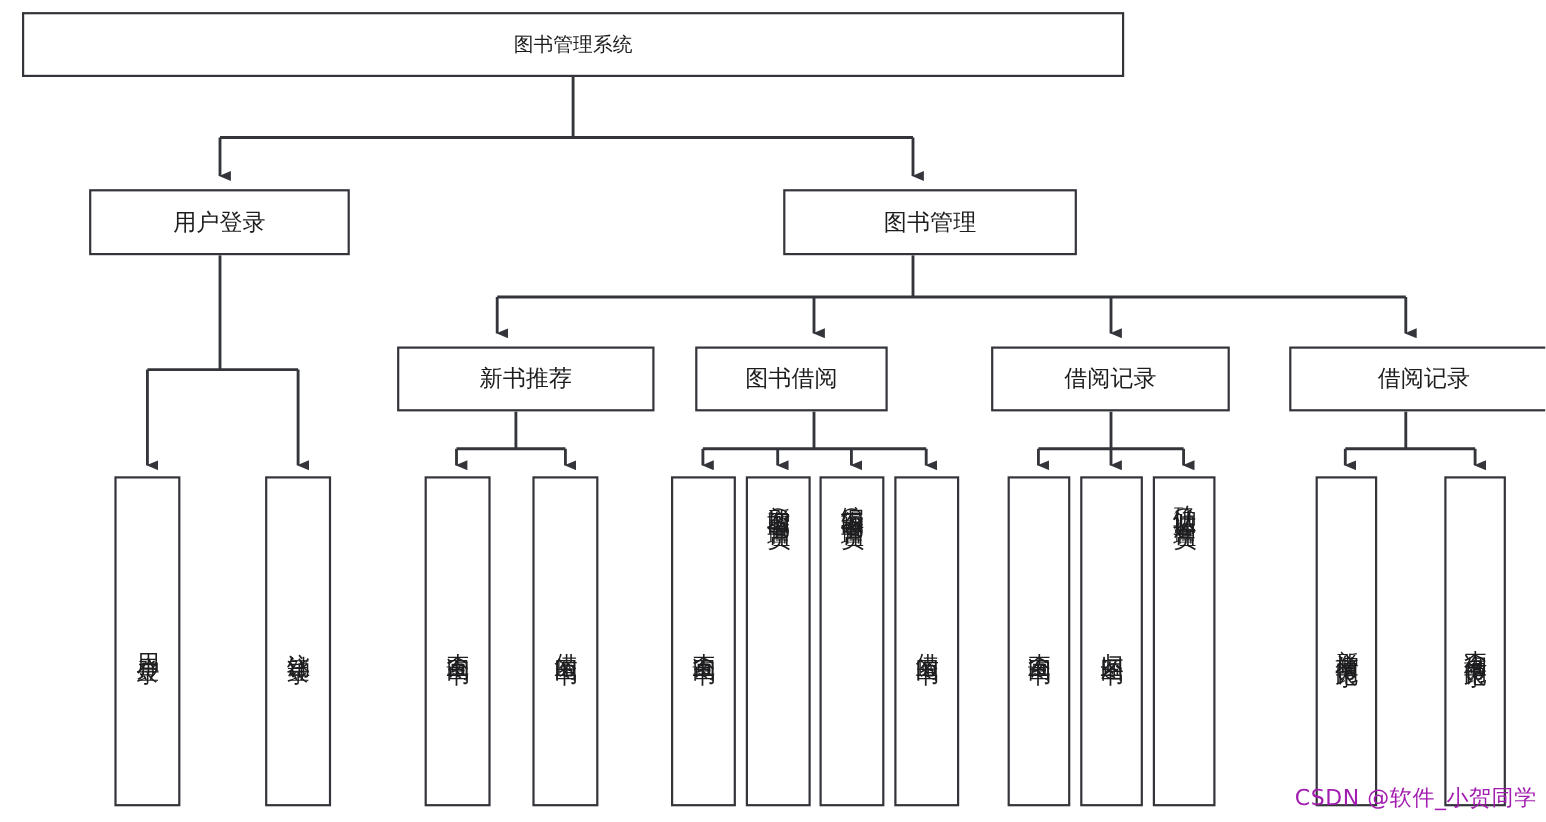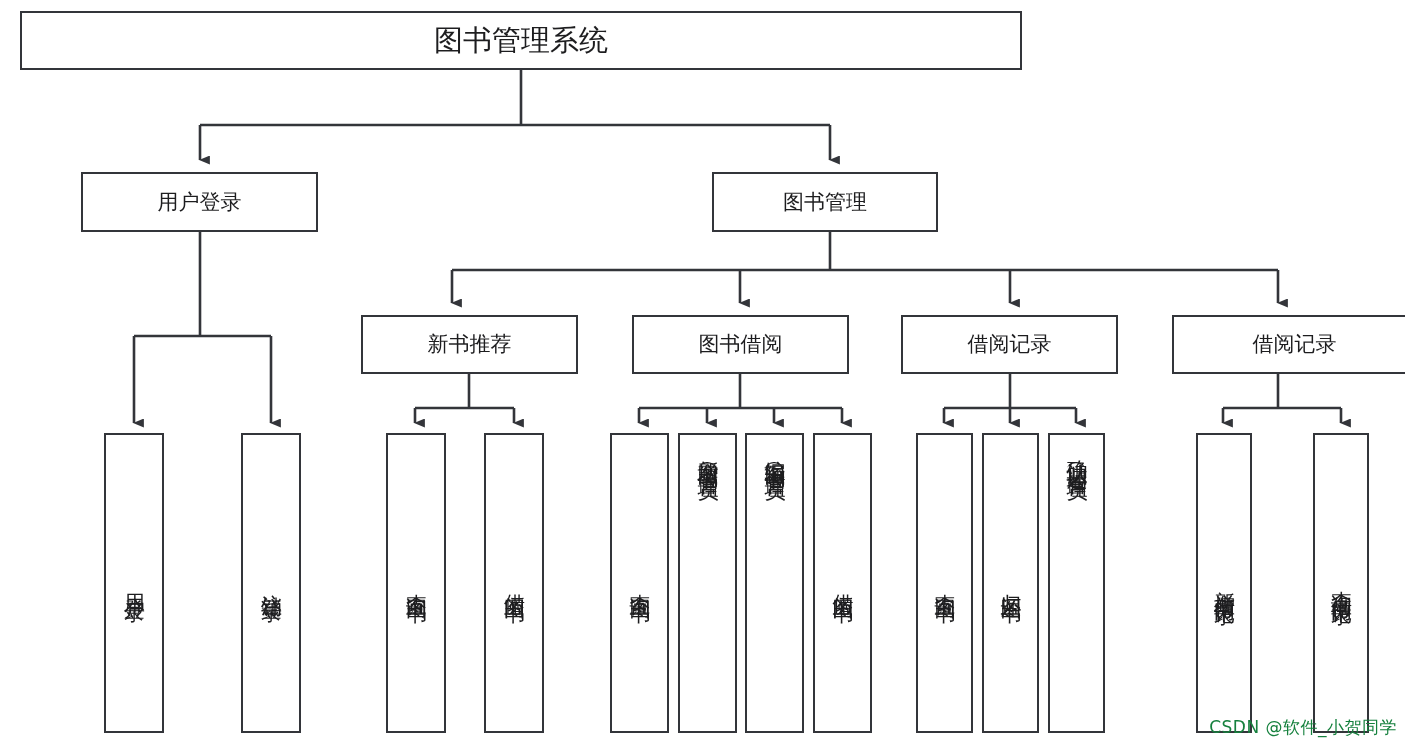--- a/index.html
+++ b/index.html
@@ -40,21 +40,21 @@
     display: block;
     text-align: center;
     line-height: 1.18;
     white-space: nowrap;
   }
   
   .node.horiz .label {
     font-size: 21px;
   }
   .node.root .label {
-    font-size: 29px;
+    font-size: 18px;
   }
   
   .node.vert {
     align-items: flex-start;
     justify-content: center;
     padding-top: 8px;
   }
   .node.vert .label {
     writing-mode: vertical-rl;
     text-orientation: upright;
@@ -64,22 +64,22 @@
     white-space: nowrap;
   }
   .node.vert.mid {
     align-items: center;
     padding-top: 0;
   }
   #watermark {
     position: absolute;
     right: 8px;
     bottom: 8px;
-    font-size: 17px;
-    color: #15803d;
+    font-size: 20px;
+    color: #a21caf;
     letter-spacing: 0.5px;
     white-space: nowrap;
     font-family: "DejaVu Sans", "Liberation Sans", sans-serif;
   }
 </style>
 </head>
 <body>
 
 <div id="canvas">
 
@@ -134,29 +134,29 @@
   </svg>
 
   <div class="node horiz root" style="left:20px; top:11px; width:1002px; height:59px;">
     <span class="label">图书管理系统</span>
   </div>
 
   <div class="node horiz" style="left:81px; top:172px; width:237px; height:60px;">
     <span class="label">用户登录</span>
   </div>
 
-  <div class="node horiz" style="left:712px; top:172px; width:226px; height:60px;">
+  <div class="node horiz" style="left:712px; top:172px; width:267px; height:60px;">
     <span class="label">图书管理</span>
   </div>
 
-  <div class="node horiz" style="left:361px; top:315px; width:217px; height:59px;">
+  <div class="node horiz" style="left:361px; top:315px; width:234px; height:59px;">
     <span class="label">新书推荐</span>
   </div>
 
-  <div class="node horiz" style="left:632px; top:315px; width:217px; height:59px;">
+  <div class="node horiz" style="left:632px; top:315px; width:175px; height:59px;">
     <span class="label">图书借阅</span>
   </div>
 
   <div class="node horiz" style="left:901px; top:315px; width:217px; height:59px;">
     <span class="label">借阅记录</span>
   </div>
 
   <div class="node horiz" style="left:1172px; top:315px; width:245px; height:59px;">
     <span class="label">借阅记录</span>
   </div>

